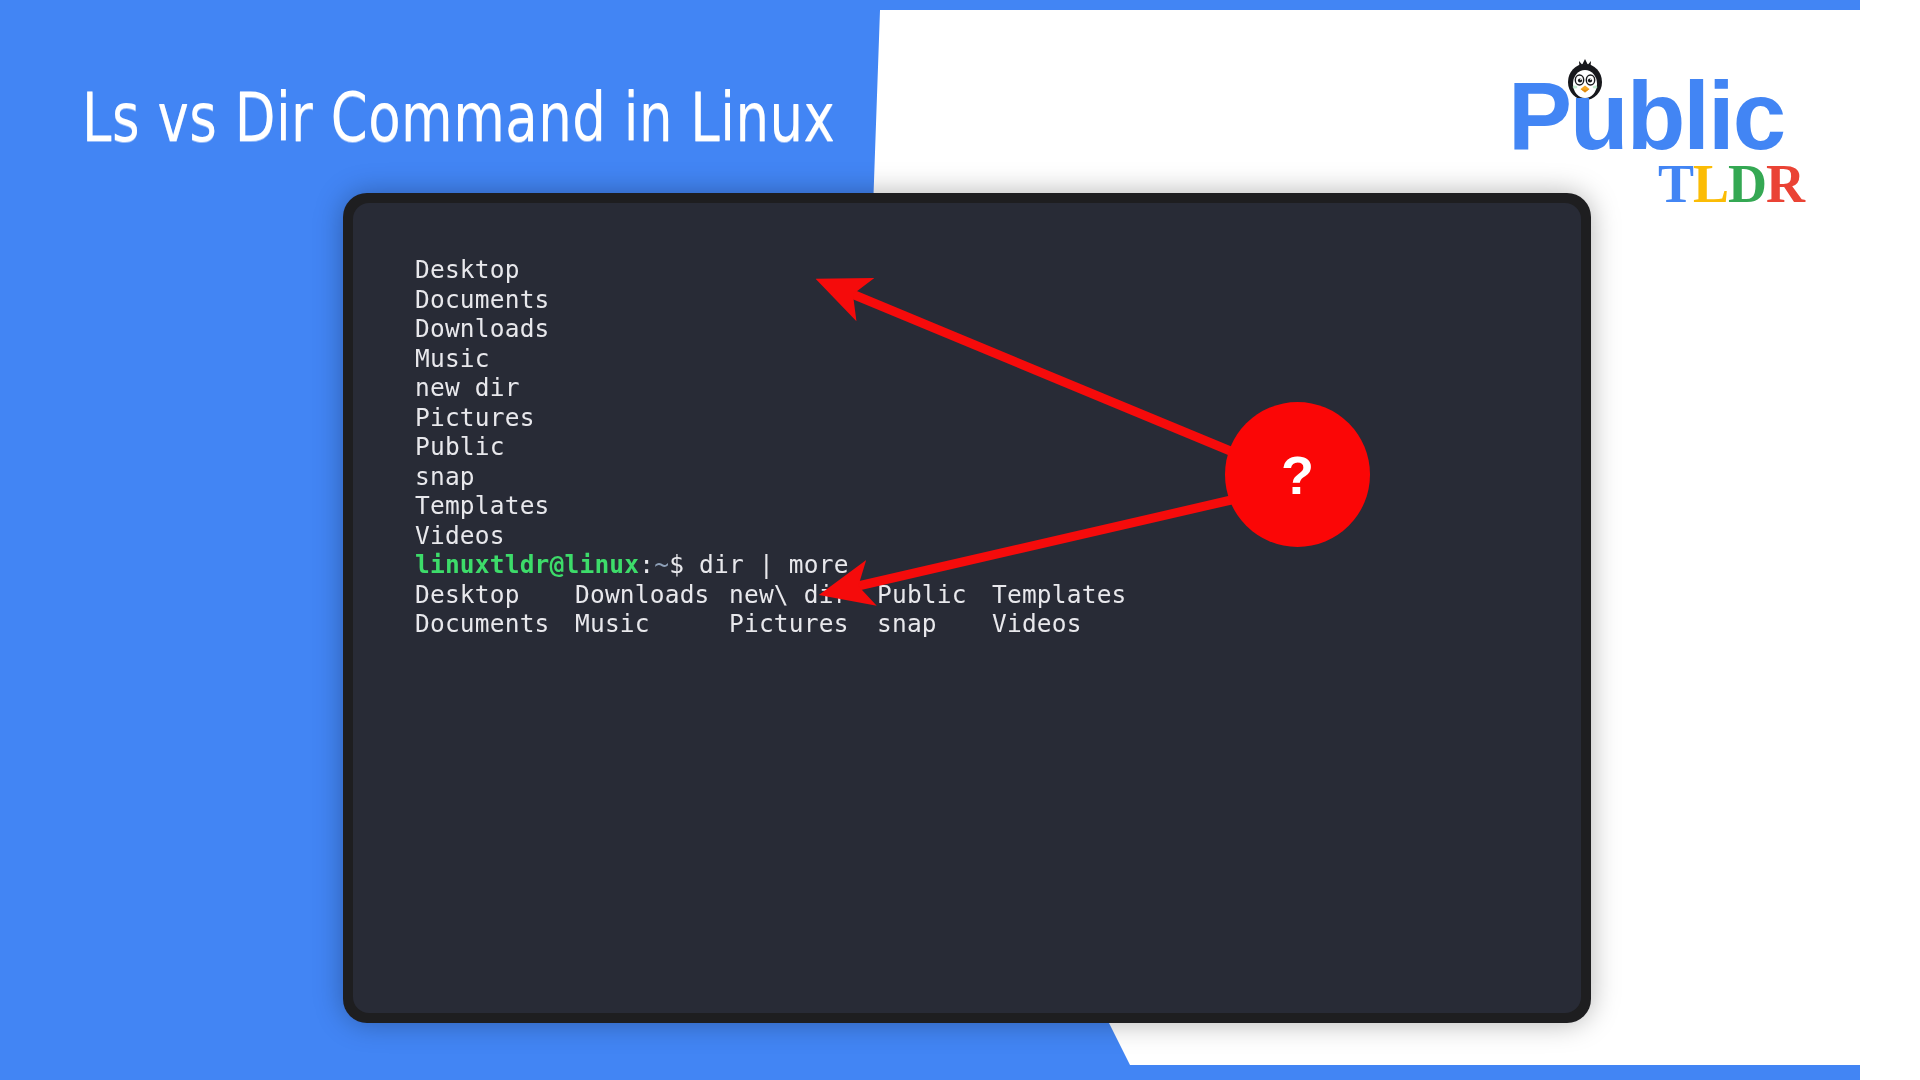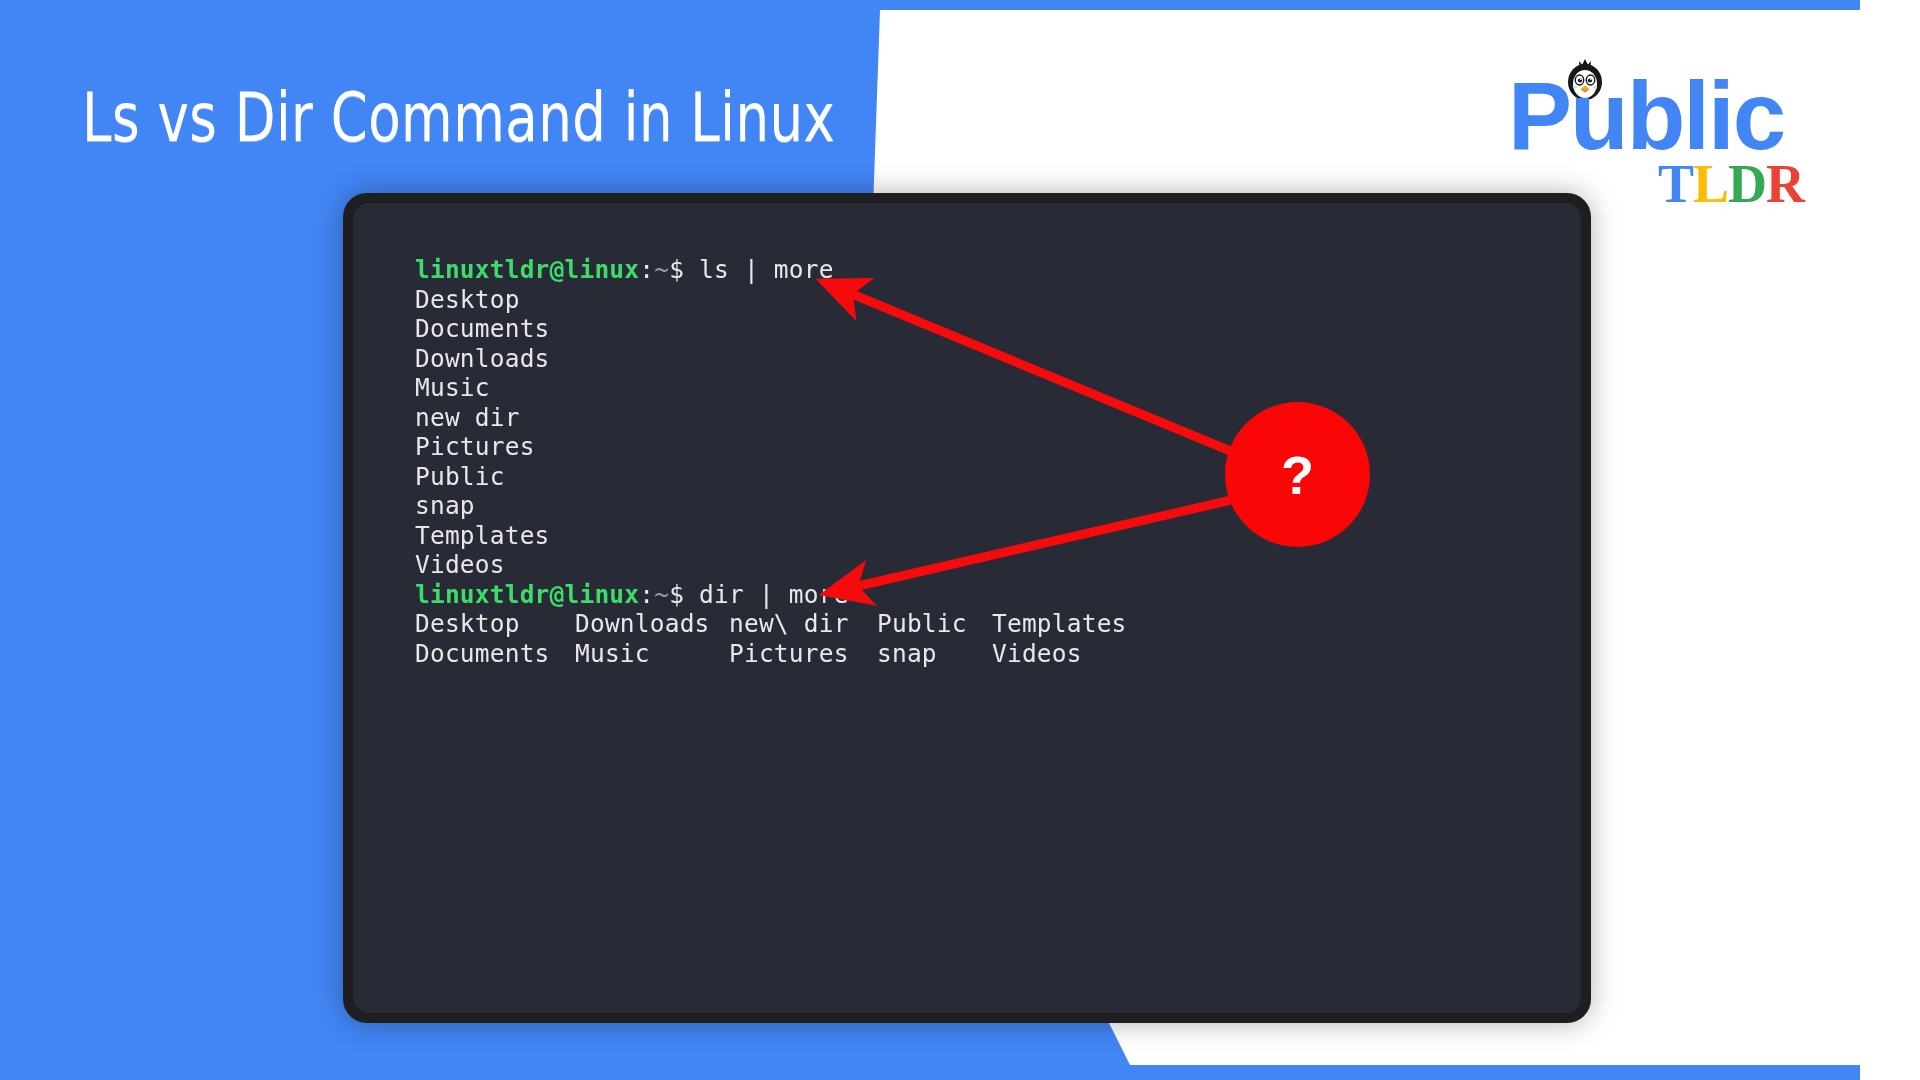--- a/index.html
+++ b/index.html
@@ -220,21 +220,20 @@
     <div class="logo-linux">Public</div>
     <div class="logo-tldr">
       <span style="color:#4285F4">T</span><span style="color:#FBBC05">L</span><span style="color:#34A853">D</span><span style="color:#EA4335">R</span>
     </div>
   </div>
 
   <div class="terminal-shadow"></div>
   <div class="terminal">
     <div class="terminal-screen">
 
-      <div class="term-line"><span class="term-user">linuxtldr@linux</span><span class="term-punct">:</span><span class="term-path">~</span><span class="term-punct">$</span><span class="term-cmd"> <span>ls | more</span></span></div>
 
       <div class="term-line">Desktop</div>
       <div class="term-line">Documents</div>
       <div class="term-line">Downloads</div>
       <div class="term-line">Music</div>
       <div class="term-line">new dir</div>
       <div class="term-line">Pictures</div>
       <div class="term-line">Public</div>
       <div class="term-line">snap</div>
       <div class="term-line">Templates</div>

